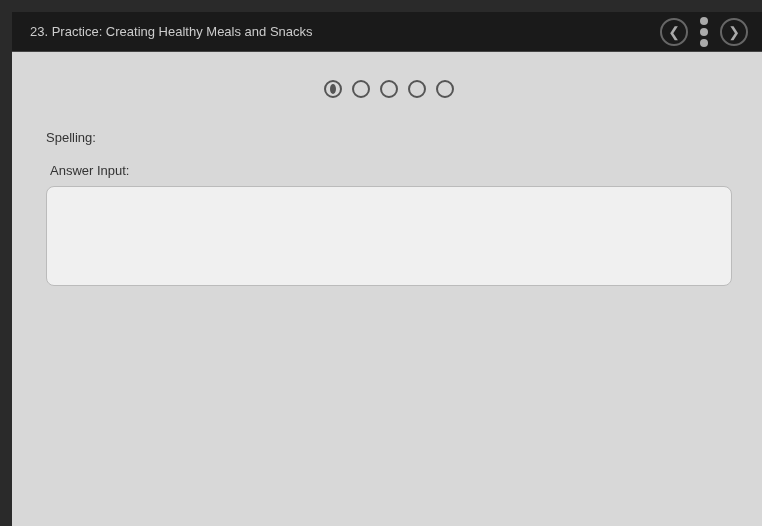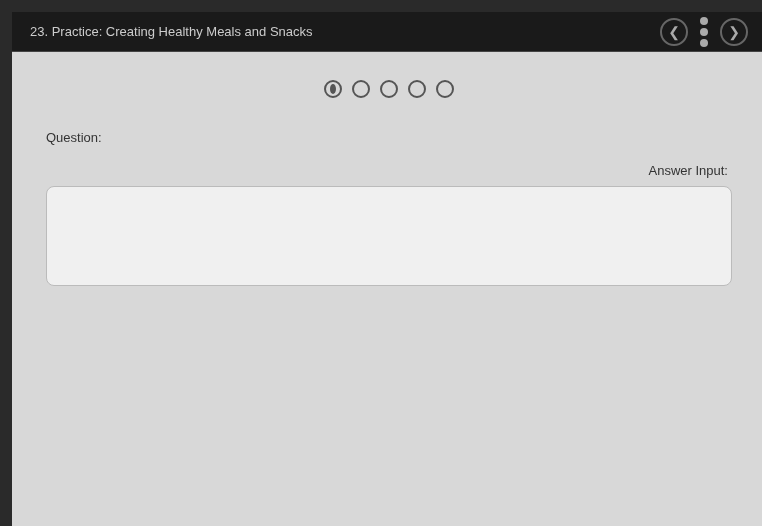--- a/index.html
+++ b/index.html
@@ -134,21 +134,20 @@
       width: 50px;
       border-bottom: 2px solid #333;
       margin: 0 4px;
       vertical-align: bottom;
     }
 
     .answer-input-label {
       color: #333;
       font-size: 13px;
       margin-bottom: 4px;
-      text-align: right;
     }
 
     .answer-hint {
       color: #555;
       font-size: 12px;
       font-style: italic;
       margin-bottom: 8px;
     }
 
     .answer-input-box {
@@ -189,21 +188,21 @@
   <div class="content-area">
 
     <div class="progress-indicators">
       <div class="progress-circle active"></div>
       <div class="progress-circle"></div>
       <div class="progress-circle"></div>
       <div class="progress-circle"></div>
       <div class="progress-circle"></div>
     </div>
 
-    <div class="question-label">Question:</div>
+    <div class="question-label">Spelling:</div>
 
     <div>
       <div class="answer-input-label">Answer Input:</div>
       <textarea class="answer-input-box" placeholder="" style=""></textarea>
     </div>
 
   </div>
 </div>
 
 </body></html>

